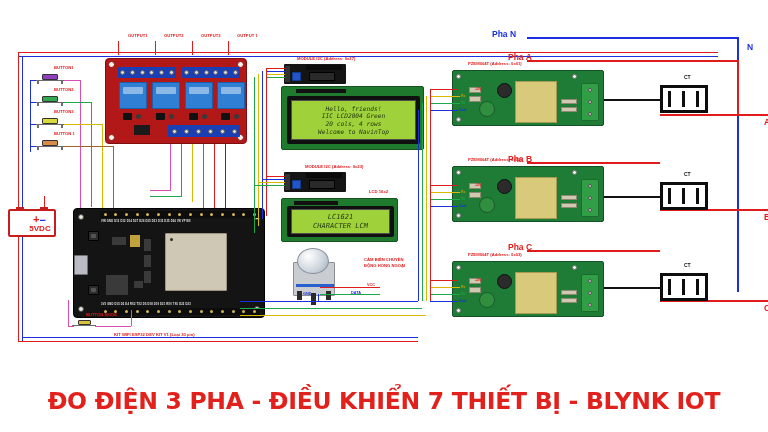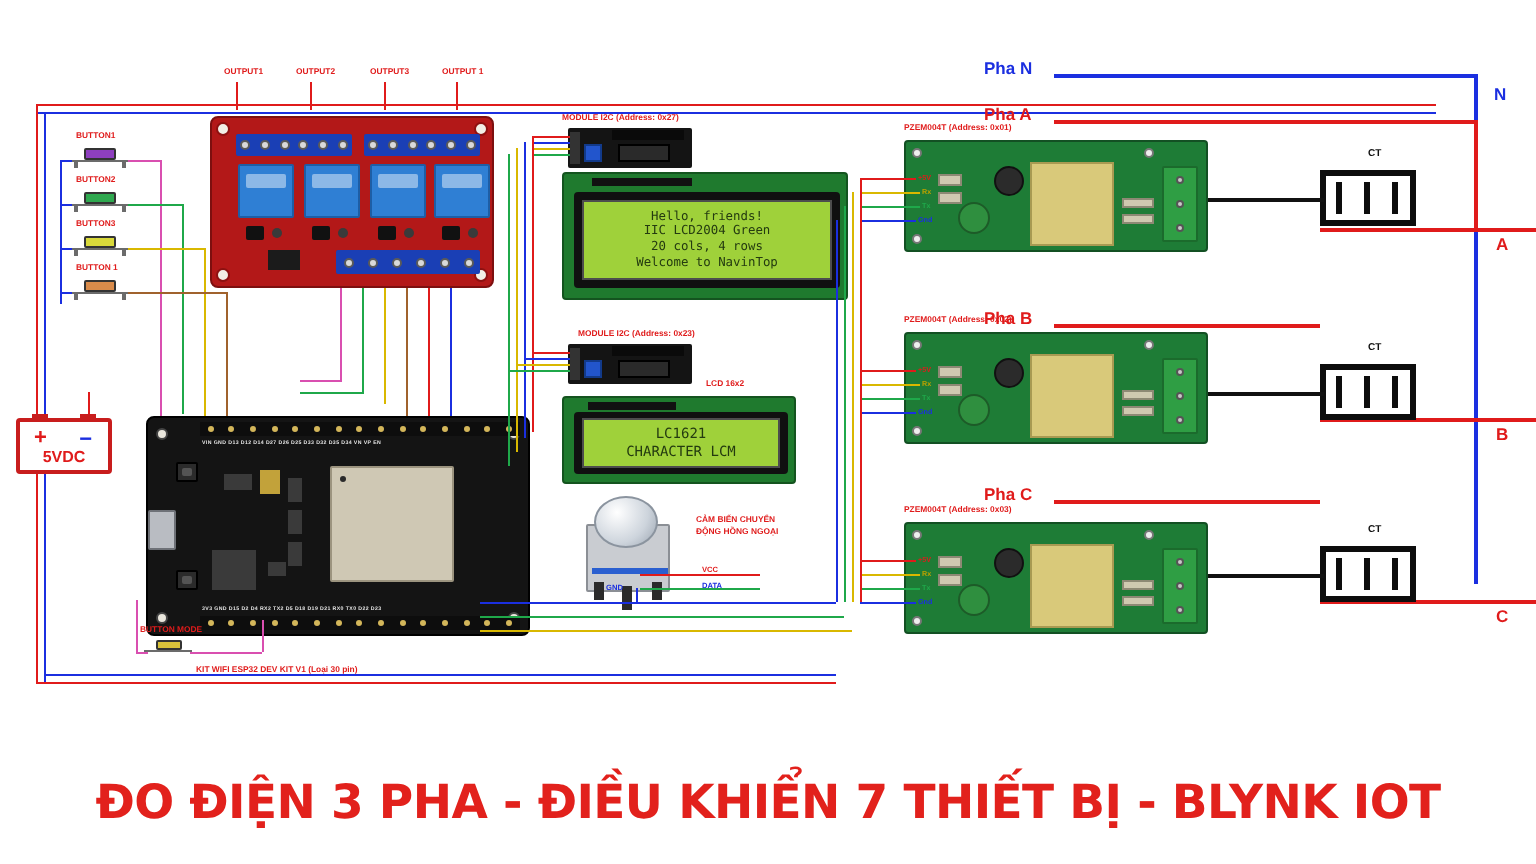--- a/index.html
+++ b/index.html
@@ -7,21 +7,21 @@
     width: 768px; height: 432px;
     background: #ffffff;
     font-family: "Liberation Sans", sans-serif;
     overflow: hidden;
     position: relative;
   }
   #stage { position: absolute; inset: 0; }
 
   
   .lbl { position: absolute; font-weight: bold; white-space: nowrap; line-height: 1; }
-  .lbl-red   { color: #e01b1b; }
+  .lbl-red   { color: #e01b1b; margin-left: 16px; }
   .lbl-blue  { color: #1b2fe0; }
   .lbl-black { color: #111; }
   .tiny { font-size: 4.2px; }
   .xs   { font-size: 5px; }
   .md   { font-size: 8.5px; }
 
   
   .relay-board {
     position: absolute;
     background: #b31818;
@@ -92,20 +92,21 @@
   .esp-pinlabel {
     position:absolute; color:#e8e8e8; font-size:2.6px; font-weight:bold;
     white-space:nowrap; letter-spacing:.2px;
   }
   .esp-sq { position:absolute; background:#3a3a3a; }
 
   
   .lcd-board {
     position: absolute; background: #1f7a2e; border-radius: 2px;
     border: 1px solid #14541f;
+    font-style: italic;
   }
   .lcd-screen {
     position: absolute; background: #9fd13a; border: 1px solid #4d4d4d;
     font-family: "DejaVu Sans Mono", monospace;
     color: #243b10; display: flex; flex-direction: column;
     justify-content: center; align-items: center;
     line-height: 1.25;
   }
   .lcd-bezel { position:absolute; background:#101010; border-radius:2px; }
   .lcd-hdr { position:absolute; background:#111; display:flex; justify-content:space-around; align-items:center; }

